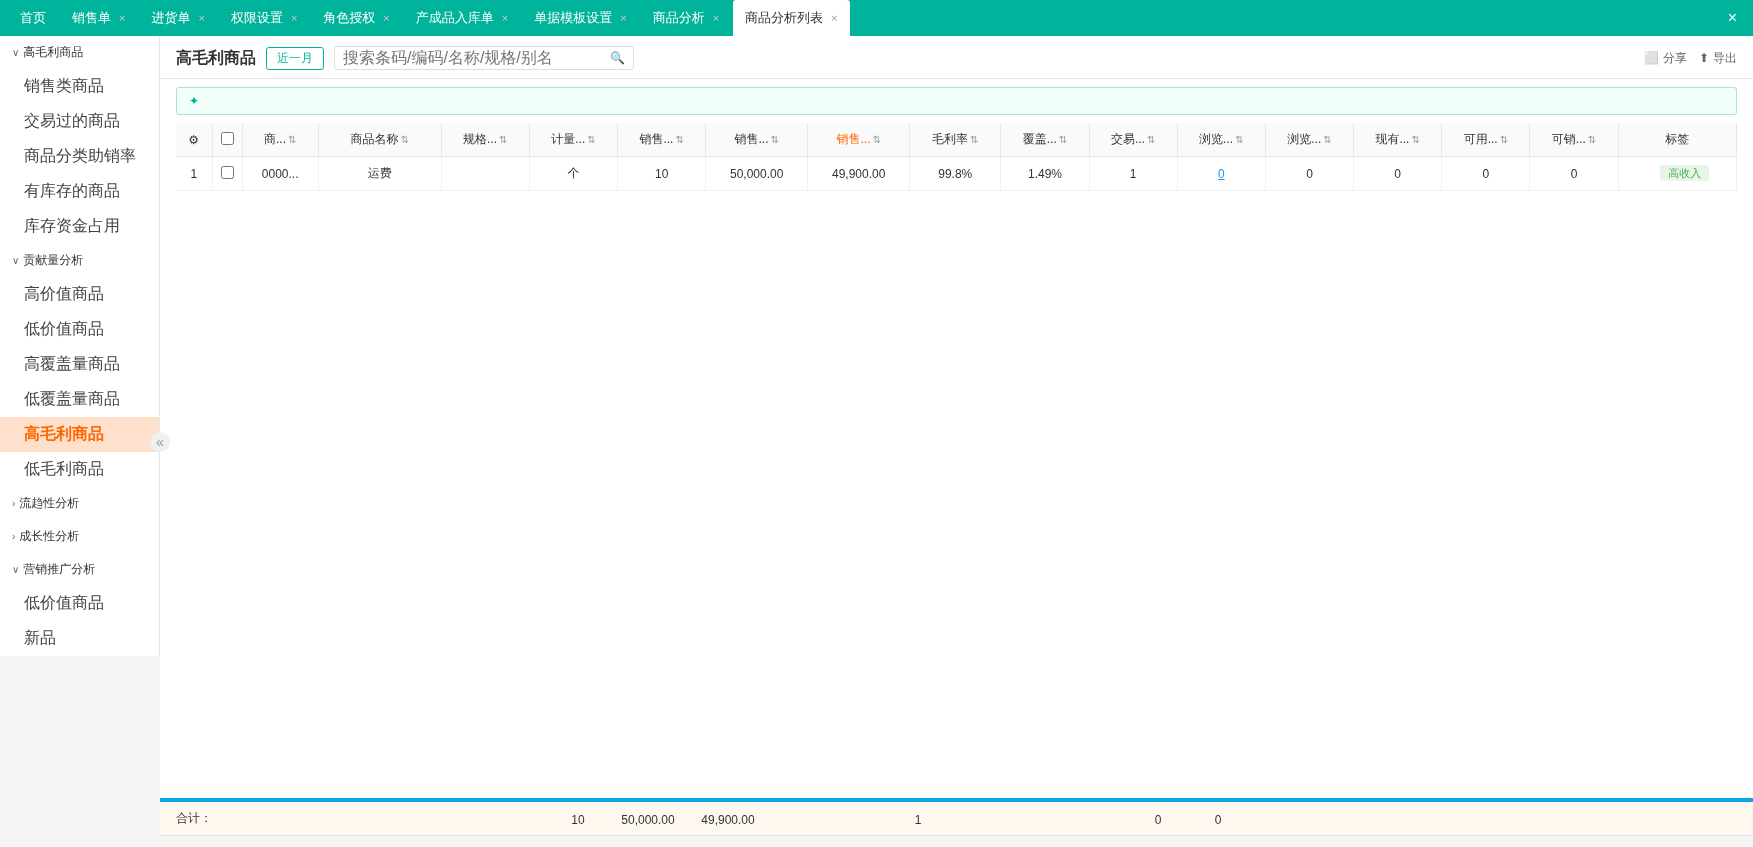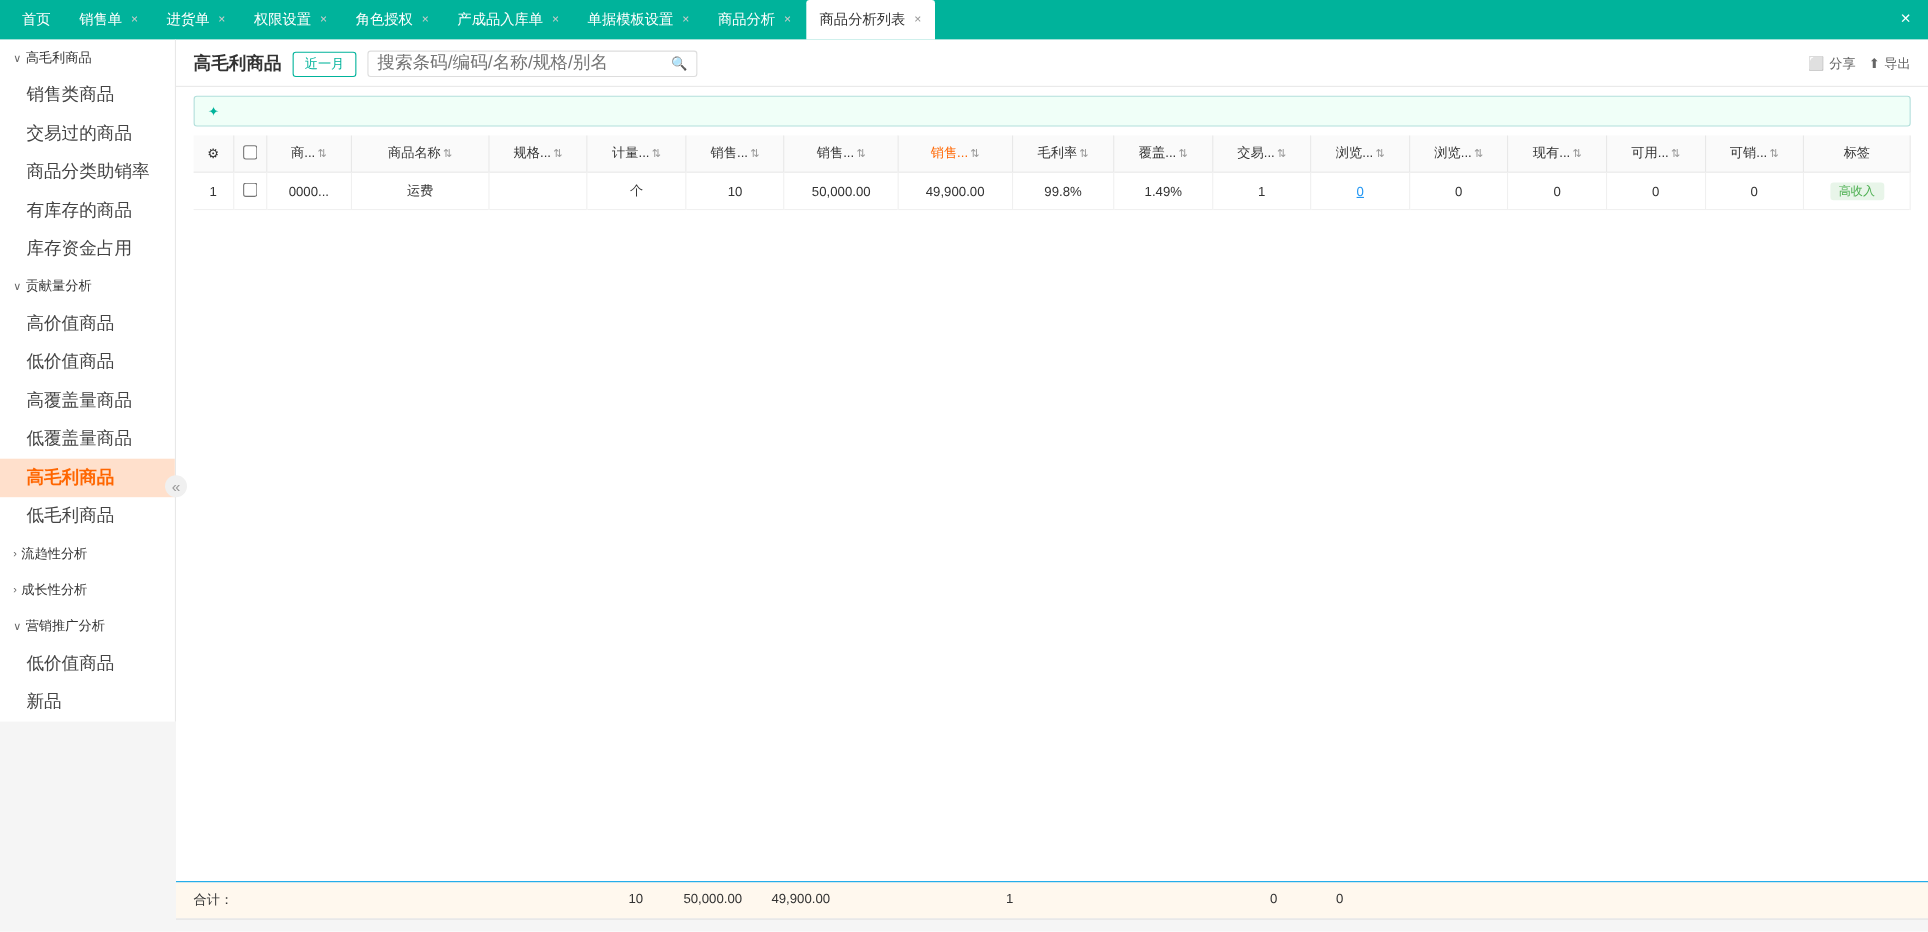--- a/index.html
+++ b/index.html
@@ -179,30 +179,31 @@
       color: #333;
       border-right: 1px solid #f0f0f0;
       white-space: nowrap;
     }
     .tag-badge {
       background: #e8f5e9;
       color: #4caf50;
       padding: 2px 8px;
       border-radius: 3px;
       font-size: 11px;
+      margin-left: 15px;
     }
     .link-cell { color: #2196f3; text-decoration: underline; cursor: pointer; }
 
     
     .footer-total {
       background: #fff8ee;
-      border-top: 1px solid #0ea5e9;
+      border-top: 4px solid #0ea5e9;
       padding: 8px 16px;
       display: flex;
-      align-items: flex-start;
+      align-items: flex-end;
       font-size: 12px;
       color: #333;
       gap: 0;
     }
     .footer-total .label { margin-right: 20px; }
     .footer-cells {
       display: flex;
       align-items: center;
       flex: 1;
     }

